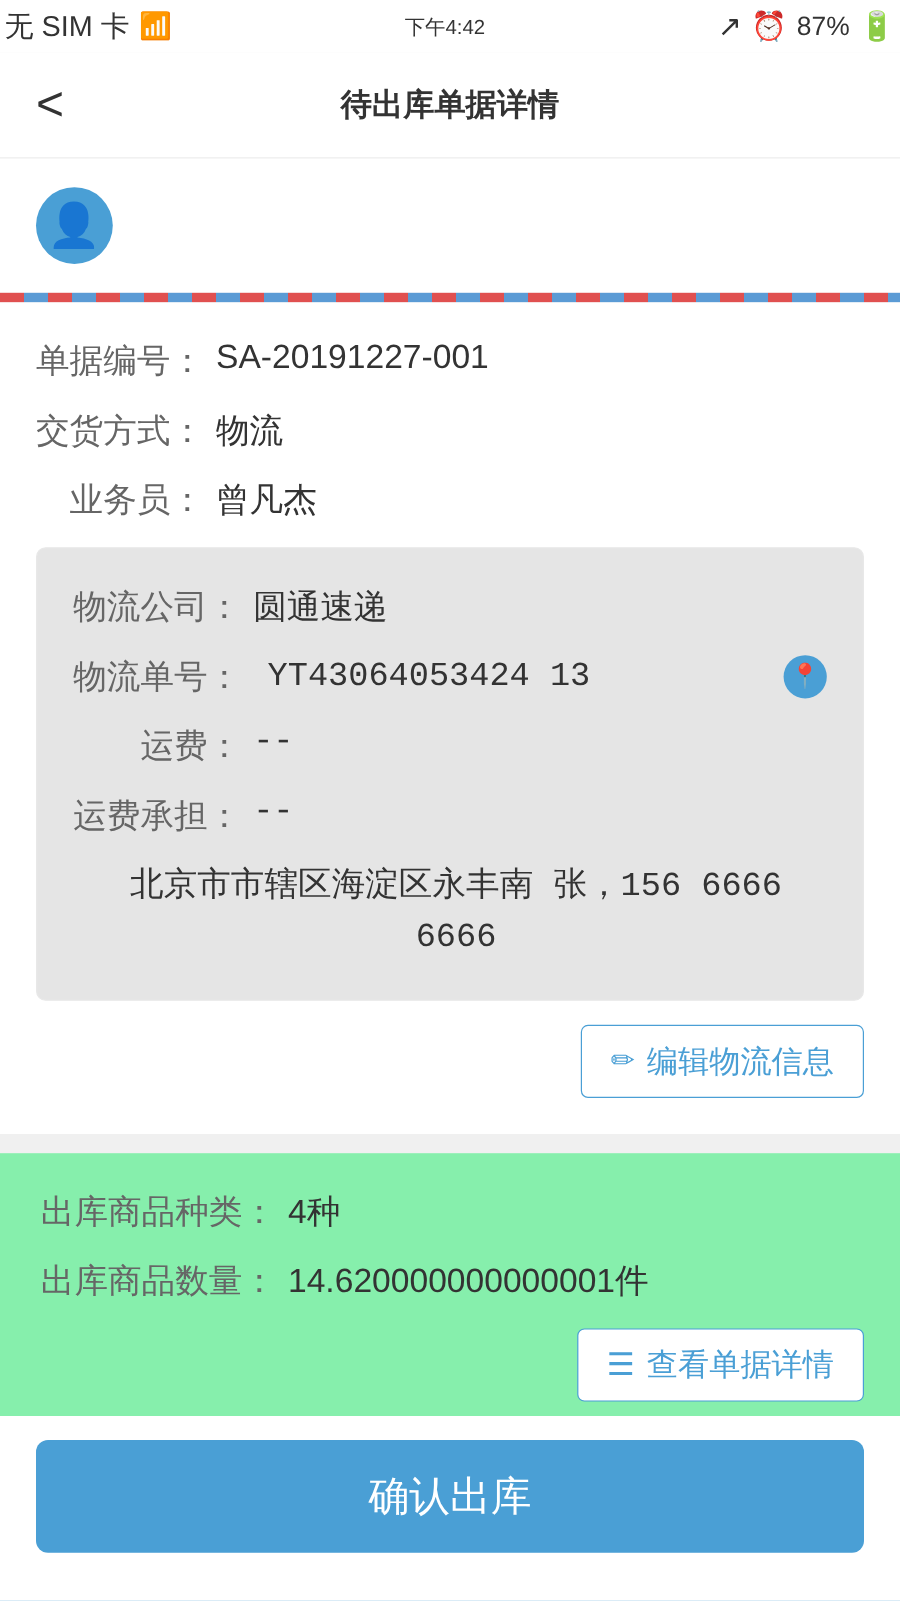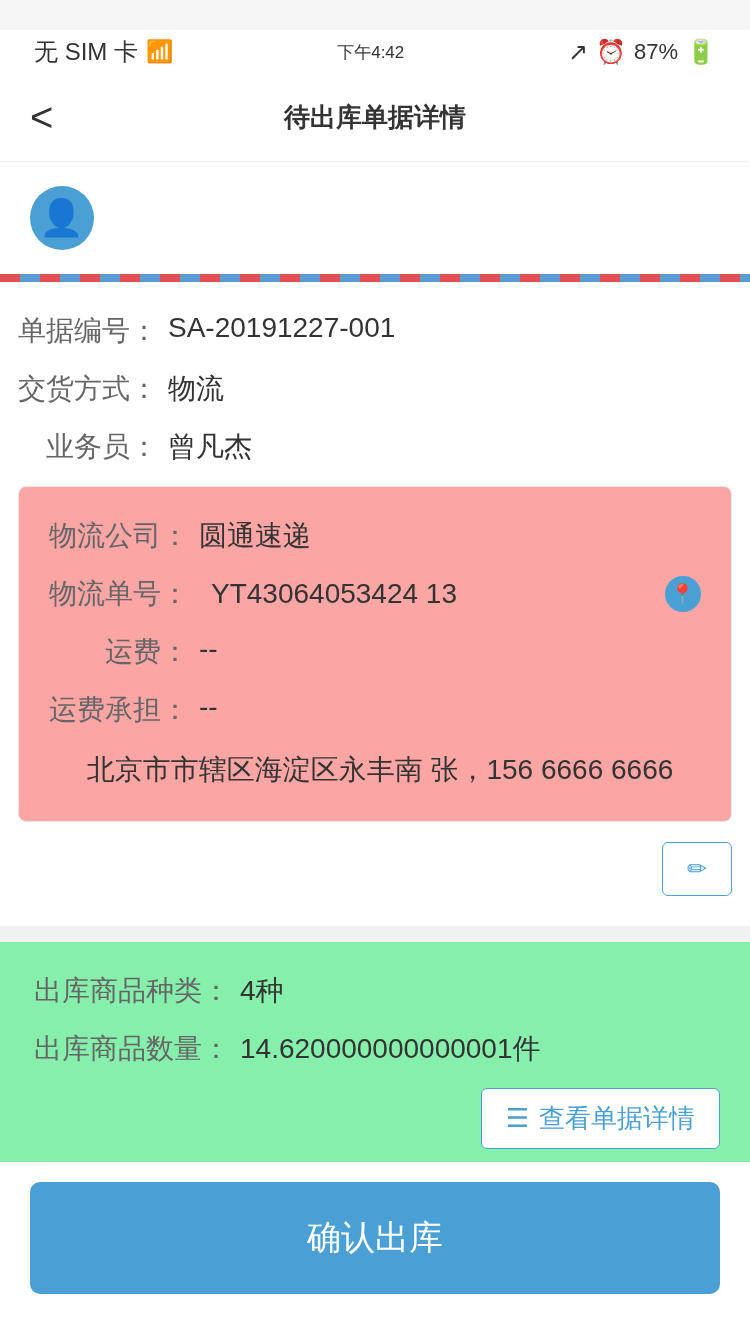--- a/index.html
+++ b/index.html
@@ -15,24 +15,23 @@
     }
 
     
     .status-bar {
       width: 750px;
       height: 44px;
       background: #fff;
       display: flex;
       align-items: center;
       justify-content: space-between;
-      padding: 0 34px;
+      padding: 0 4px;
       font-size: 24px;
       font-weight: 500;
-      margin-top: 30px;
     }
     .status-left {
       display: flex;
       align-items: center;
       gap: 8px;
     }
     .status-right {
       display: flex;
       align-items: center;
       gap: 8px;
@@ -104,21 +103,21 @@
         90deg,
         #e05050 0px, #e05050 20px,
         #5b9bd5 20px, #5b9bd5 40px
       );
     }
 
     
     .section {
       background: #fff;
       margin: 0;
-      padding: 30px 18px;
+      padding: 30px 30px;
     }
 
     .info-row {
       display: flex;
       align-items: flex-start;
       margin-bottom: 20px;
       font-size: 28px;
     }
     .info-row:last-child {
       margin-bottom: 0;
@@ -130,25 +129,26 @@
       flex-shrink: 0;
     }
     .info-value {
       color: #333;
       margin-left: 10px;
       flex: 1;
     }
 
     
     .logistics-card {
-      background: #fca5a5;
+      background: #e5e5e5;
       border: 1px solid #e8e8e8;
       border-radius: 8px;
       margin: 20px 0;
       padding: 30px;
+      font-family: Liberation Mono, monospace;
     }
 
     .tracking-row {
       display: flex;
       align-items: center;
       gap: 12px;
     }
     .tracking-number {
       color: #333;
     }
@@ -225,21 +225,21 @@
     .bottom-btn-wrap {
       position: fixed;
       bottom: 0;
       left: 0;
       width: 750px;
       background: #fff;
       padding: 20px 30px 40px;
     }
     .confirm-btn {
       width: 100%;
-      height: 112px;
+      height: 94px;
       background: #4a9fd5;
       border: none;
       border-radius: 10px;
       color: #fff;
       font-size: 34px;
       font-weight: 500;
       cursor: pointer;
       display: flex;
       align-items: center;
       justify-content: center;
@@ -316,20 +316,21 @@
       <span class="info-value">--</span>
     </div>
     <div class="info-row">
       <span class="info-value address-value">北京市市辖区海淀区永丰南  张，156 6666 6666</span>
     </div>
   </div>
 
   <div class="edit-btn-row">
     <button class="edit-btn">
       <span class="edit-btn-icon">✏</span>
+      <span>编辑物流信息</span>
     </button>
   </div>
 </div>
 
 <div class="divider-line"></div>
 
 <div class="goods-section">
   <div class="info-row">
     <span class="info-label" style="min-width:200px;">出库商品种类：</span>
     <span class="info-value">4种</span>

